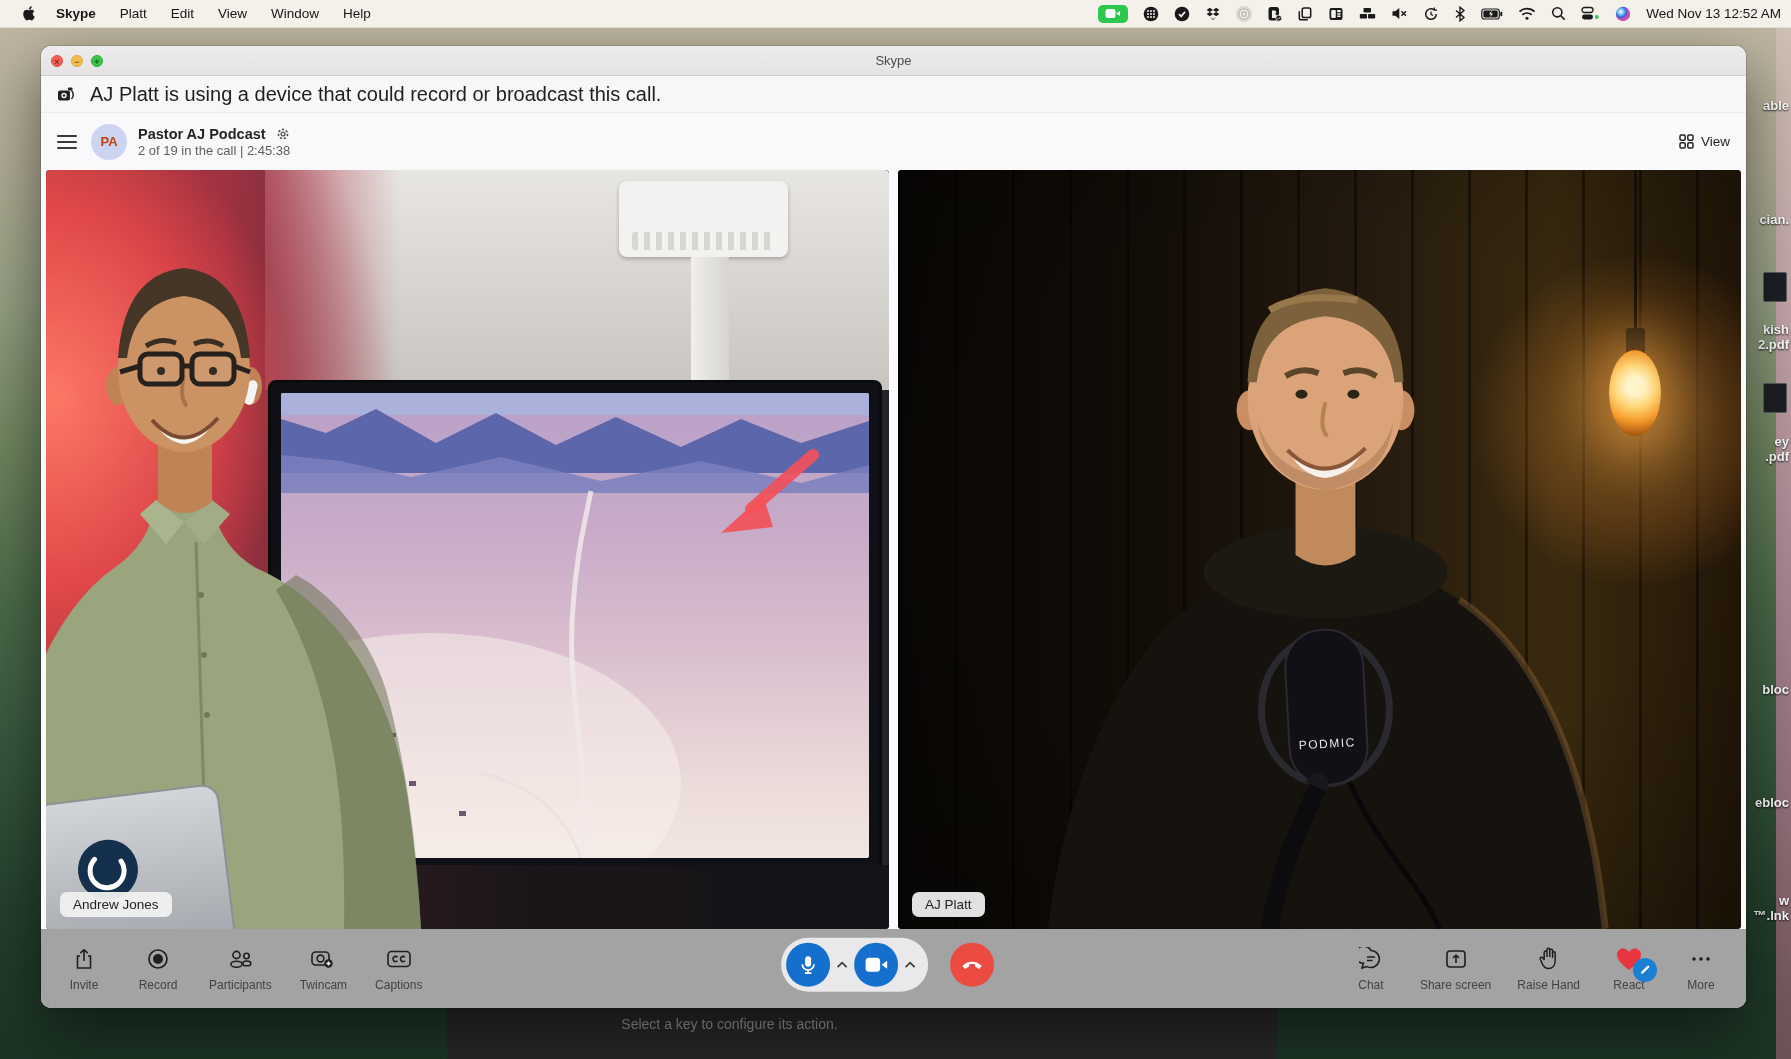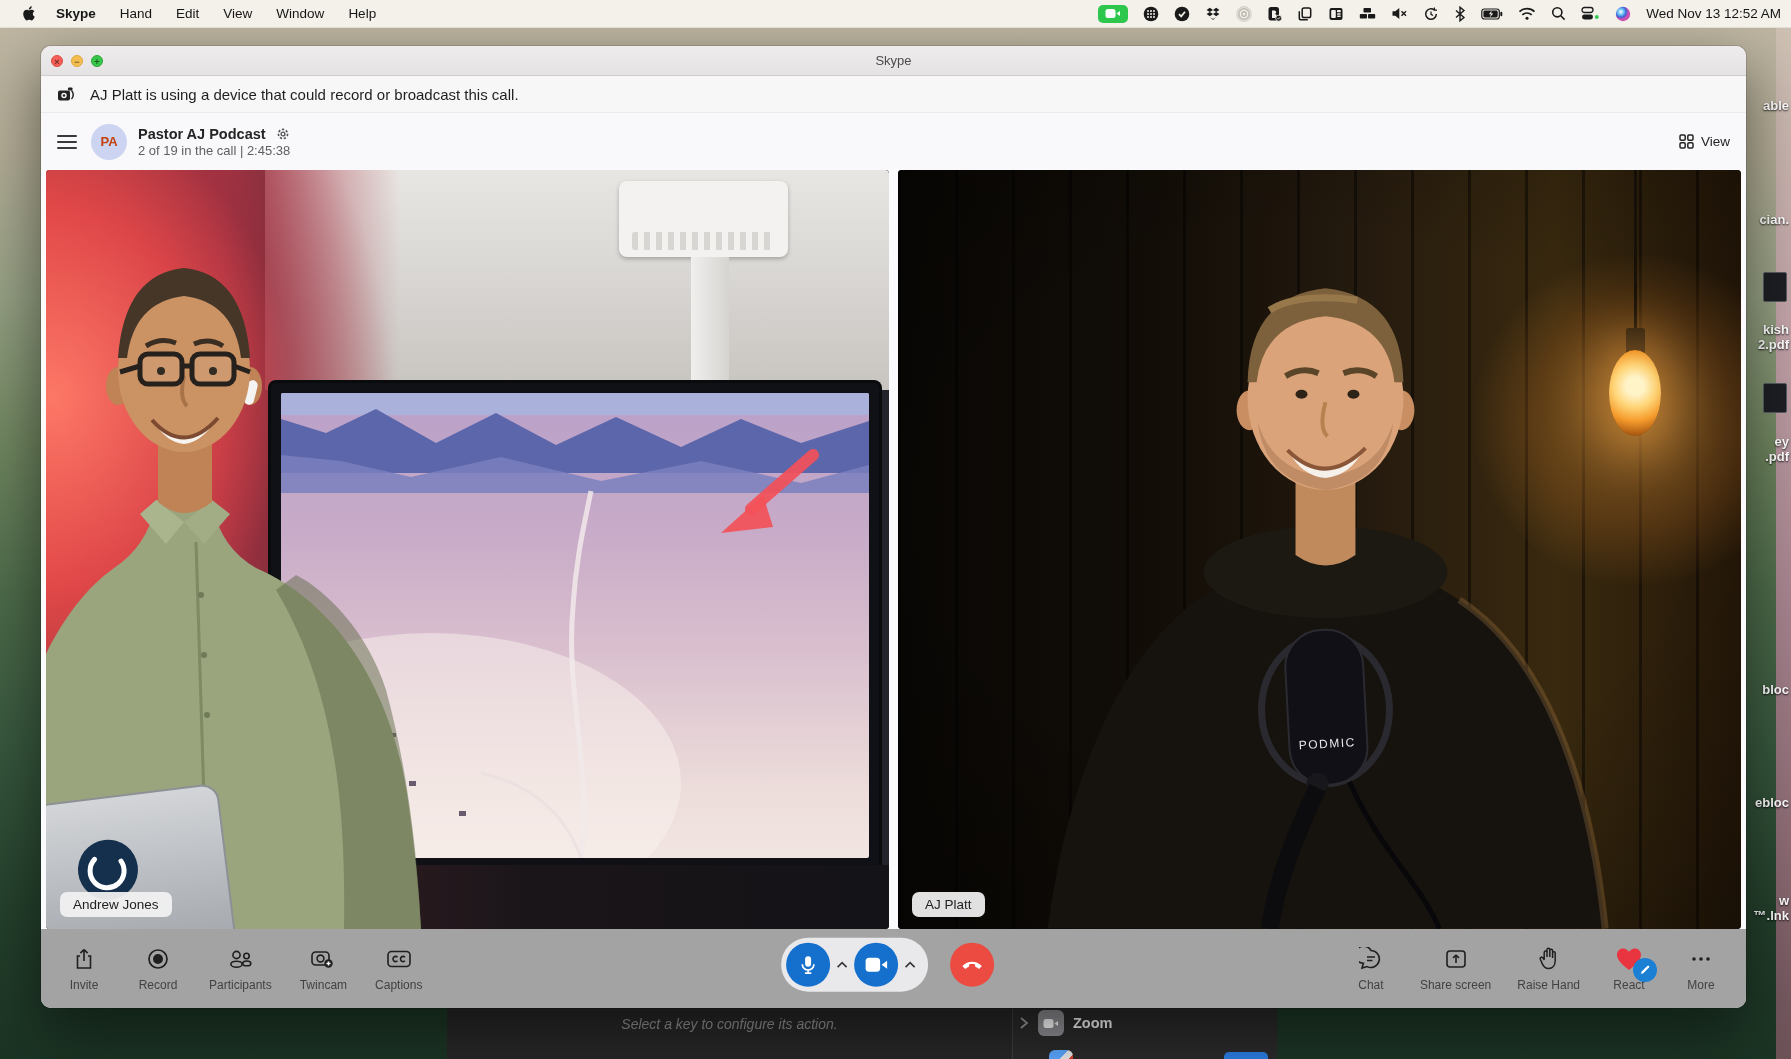--- a/index.html
+++ b/index.html
@@ -25,21 +25,21 @@
   .cam-pill { width:30px; height:18px; background:#2ec74e; border-radius:5px; display:flex; align-items:center; justify-content:center; }
 
   
   .frag { position:absolute; right:2px; color:#fff; font-weight:700; font-size:13px; line-height:15px;
     text-align:right; text-shadow:0 1px 2px rgba(0,0,0,.85); z-index:1; }
   .frag-thumb { position:absolute; right:4px; width:24px; height:30px; background:#1d1f24; border:1px solid #585b62; border-radius:2px; z-index:1; }
 
   
   .bg-app { position:absolute; left:447px; top:1008px; width:830px; height:51px; background:#272727; z-index:1; overflow:hidden; }
   .bg-app-left { position:absolute; left:0; top:0; width:565px; height:100%; display:flex; justify-content:center; }
-  .bg-app-hint { margin-top:8px; color:#8f8f8f; font-size:14px;font-style:italic; }
+  .bg-app-hint { margin-top:8px; color:#8f8f8f; font-size:14px; }
   .bg-app-panel { position:absolute; left:565px; top:0; width:265px; height:100%; border-left:1px solid #3e3e3e; background:#2a2a2a; }
   .zoom-row { position:absolute; left:6px; top:2px; display:flex; align-items:center; gap:9px; }
   .zoom-cam-icon { width:26px; height:26px; border-radius:6px; background:#8f8f94; display:flex; align-items:center; justify-content:center; }
   .zoom-label { color:#f2f2f2; font-weight:700; font-size:14.5px; }
   .row2-icon { position:absolute; left:36px; top:42px; width:24px; height:24px; border-radius:6px;
     background:linear-gradient(135deg,#5aa7ff 0 40%,#e8e8e8 40% 60%,#d4412f 60% 100%); }
   .row2-btn { position:absolute; left:211px; top:44px; width:44px; height:18px; border-radius:5px; background:#2a7de1; }
 
   
   .skype-window { position:absolute; left:41px; top:46px; width:1705px; height:962px; background:#fbfbfd;
@@ -47,21 +47,21 @@
   .titlebar { position:relative; height:30px; background:linear-gradient(180deg,#eeecec,#e4e2e2); border-bottom:1px solid #cfcdcd;
     display:flex; align-items:center; justify-content:center; }
   .win-title { font-size:13px; color:#4c4c4c; }
   .traffic { position:absolute; left:10px; top:9px; display:flex; gap:8px; }
   .tl { width:12px; height:12px; border-radius:50%; font-size:9px; line-height:12px; text-align:center; color:rgba(0,0,0,.55); font-weight:700; }
   .tl-close { background:#f55f57; border:1px solid #db4d44; }
   .tl-min { background:#f4bd4f; border:1px solid #dca73e; }
   .tl-zoom { background:#38c649; border:1px solid #2ca73c; }
 
   .banner { height:37px; background:#f7f7f8; border-bottom:1px solid #ebebeb; display:flex; align-items:center; gap:13px; padding-left:16px; }
-  .banner-text { font-size:15px; color:#1f1f1f; }
+  .banner-text { font-size:20px; color:#1f1f1f; }
 
   .callheader { height:57px; background:#f9f9fb; display:flex; align-items:center; padding:0 16px; }
   .hamburger { margin-right:14px; display:flex; }
   .avatar { width:36px; height:36px; border-radius:50%; background:#ccd4f2; color:#c2410c; font-weight:700; font-size:13px;
     display:flex; align-items:center; justify-content:center; margin-right:11px; }
   .conv-title-row { display:flex; align-items:center; gap:10px; }
   .conv-title { font-size:14.5px; font-weight:700; color:#242424; }
   .conv-sub { font-size:13px; color:#5f5f5f; margin-top:1px; }
   .view-btn { margin-left:auto; display:flex; align-items:center; gap:7px; font-size:13.5px; color:#242424; }
 
@@ -144,21 +144,21 @@
   </div>
 
   <div class="menubar">
     <div class="mb-left">
       <span class="mb-apple">
         <svg width="15" height="17" viewBox="0 0 15 17">
             <path fill="#1a1a1a" d="M10.8 9.1c0-1.8 1.5-2.7 1.6-2.8-.9-1.3-2.2-1.4-2.7-1.5-1.1-.1-2.2.7-2.7.7-.6 0-1.4-.7-2.3-.7-1.2 0-2.3.7-2.9 1.8-1.2 2.1-.3 5.3.9 7 .6.9 1.3 1.8 2.2 1.8.9 0 1.2-.6 2.3-.6s1.4.6 2.3.6c1 0 1.6-.9 2.2-1.7.7-1 .9-2 1-2 0-.1-1.9-.8-1.9-2.6zM9 3.6c.5-.6.8-1.5.7-2.3-.7 0-1.6.5-2.1 1.1-.5.5-.9 1.4-.8 2.2.9.1 1.7-.4 2.2-1z"></path>
           </svg>
       </span>
       <span class="mb-item bold">Skype</span>
-      <span class="mb-item">Hand</span>
+      <span class="mb-item">Platt</span>
       <span class="mb-item">Edit</span>
       <span class="mb-item">View</span>
       <span class="mb-item">Window</span>
       <span class="mb-item">Help</span>
     </div>
     <div class="mb-right">
       <span class="mb-icon cam-pill">
         <svg width="16" height="11" viewBox="0 0 16 11">
             <rect x="0.5" y="1" width="10" height="9" rx="2.5" fill="#fff"></rect>
             <path d="M11.5 5.5 15 3v5z" fill="#fff"></path>
@@ -287,36 +287,20 @@
             <circle cx="8" cy="8" r="7.2" fill="url(#siri)"></circle>
           </svg>
       </span>
       <span class="mb-clock">Wed Nov 13 12:52 AM</span>
     </div>
   </div>
 
   <div class="bg-app">
     <div class="bg-app-left">
       <div class="bg-app-hint">Select a key to configure its action.</div>
-    </div>
-    <div class="bg-app-panel">
-      <div class="zoom-row">
-        <svg width="10" height="14" viewBox="0 0 10 14">
-            <path d="M2 2 8 7 2 12" stroke="#9a9a9a" stroke-width="1.8" fill="none"></path>
-          </svg>
-        <span class="zoom-cam-icon">
-          <svg width="16" height="11" viewBox="0 0 16 11">
-              <rect x="0.5" y="1" width="10" height="9" rx="2.5" fill="#fff"></rect>
-              <path d="M11.5 5.5 15 3v5z" fill="#fff"></path>
-            </svg>
-        </span>
-        <span class="zoom-label">Zoom</span>
-      </div>
-      <div class="row2-icon"></div>
-      <div class="row2-btn"></div>
     </div>
   </div>
 
   <div class="skype-window">
 
     <div class="titlebar">
       <div class="traffic">
         <div class="tl tl-close">×</div>
         <div class="tl tl-min">−</div>
         <div class="tl tl-zoom">+</div>

